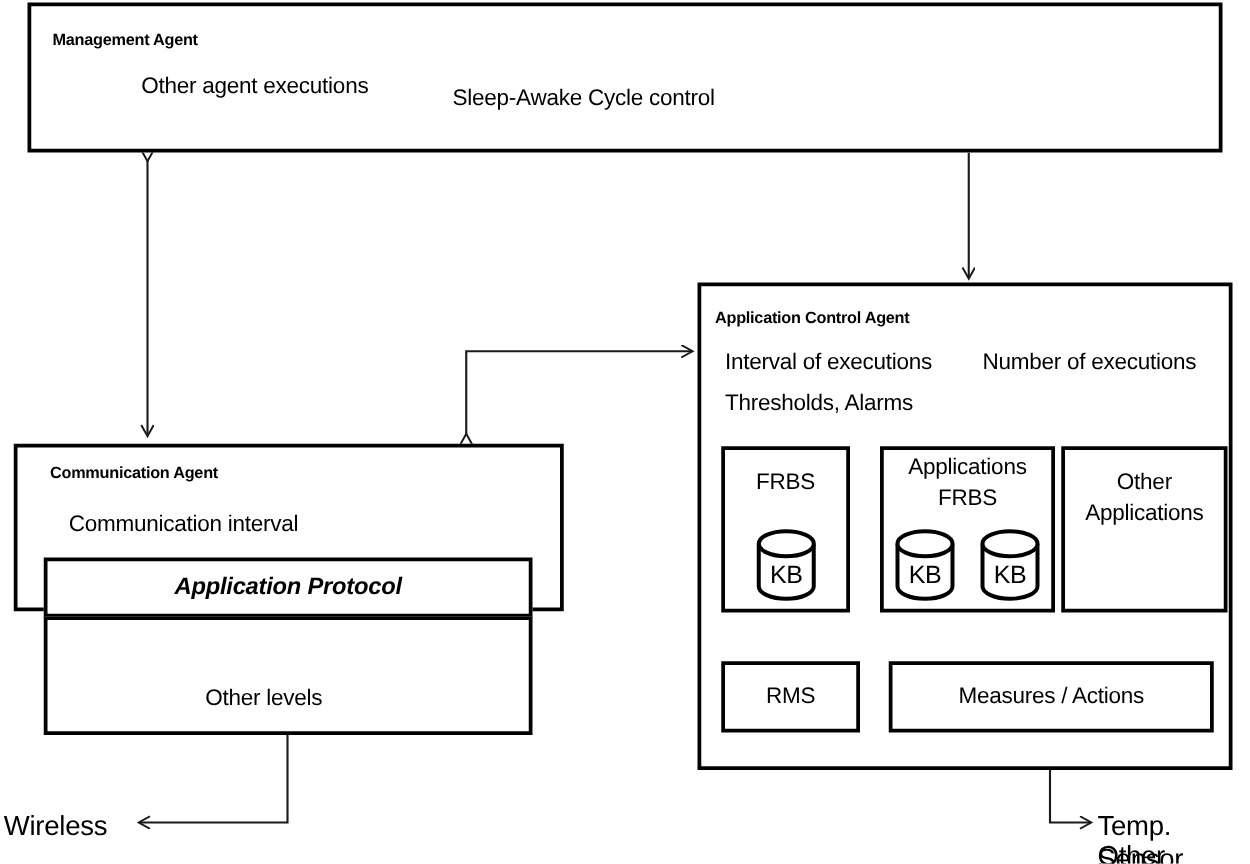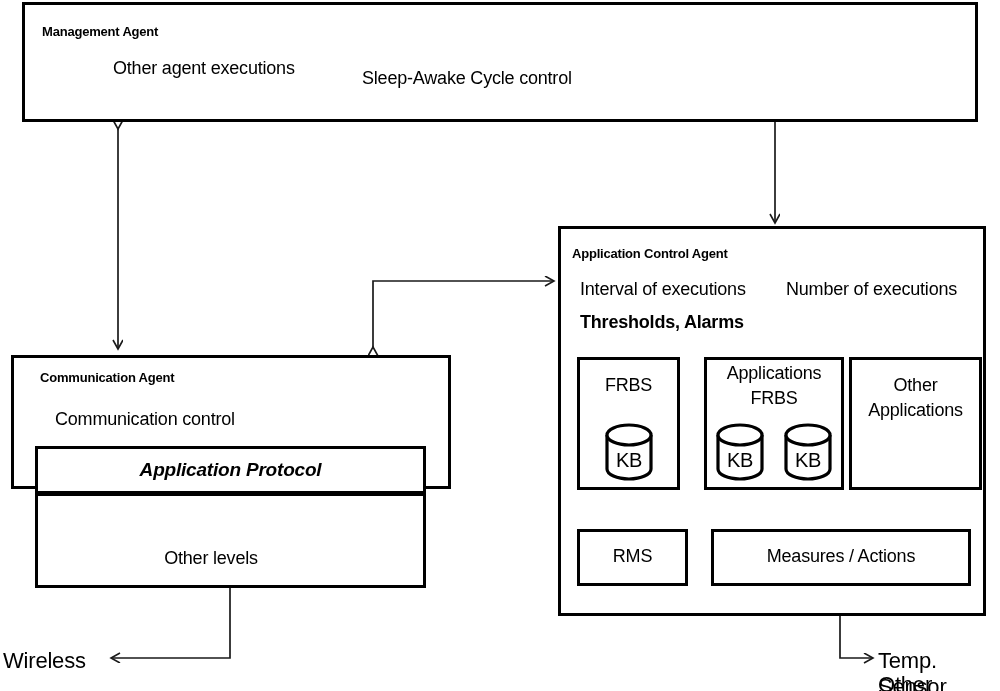--- a/index.html
+++ b/index.html
@@ -110,21 +110,21 @@
 
   <div class="box" style="left:22px; top:2px; width:956px; height:120px;"></div>
   <div class="lbl title" style="left:42px; top:25px;">Management Agent</div>
   <div class="lbl body-text" style="left:113px; top:58px;">Other agent executions</div>
   <div class="lbl body-text" style="left:362px; top:58px;margin-top:10px;">Sleep-Awake Cycle control</div>
 
   <div class="box" style="left:558px; top:226px; width:428px; height:390px;"></div>
   <div class="lbl title" style="left:572px; top:247px;">Application Control Agent</div>
   <div class="lbl body-text" style="left:580px; top:279px;">Interval  of executions</div>
   <div class="lbl body-text" style="left:786px; top:279px;">Number of executions</div>
-  <div class="lbl body-text" style="left:580px; top:312px;font-weight:bold;">Thresholds, Alarms</div>
+  <div class="lbl body-text" style="left:580px; top:312px;">Thresholds, Alarms</div>
 
   <div class="box" style="left:577px; top:357px; width:103px; height:133px;"></div>
   <div class="lbl inner-text" style="left:577px; top:375px; width:103px; text-align:center;">FRBS</div>
   <div class="cyl" style="left:604px; top:423px; width:50px; height:58px;">
     <svg width="50" height="58" viewBox="0 0 50 58">
       <path d="M3,12 L3,46 A22,10 0 0,0 47,46 L47,12" fill="#ffffff" stroke="#000" stroke-width="3.2"></path>
       <ellipse cx="25" cy="12" rx="22" ry="10" fill="#ffffff" stroke="#000" stroke-width="3.2"></ellipse>
     </svg>
     <div class="kb-label">KB</div>
   </div>
@@ -152,21 +152,21 @@
   <div class="lbl inner-text" style="left:849px; top:400px; width:133px; text-align:center;">Applications</div>
 
   <div class="box" style="left:577px; top:529px; width:111px; height:57px;"></div>
   <div class="lbl inner-text" style="left:577px; top:546px; width:111px; text-align:center;">RMS</div>
 
   <div class="box" style="left:711px; top:529px; width:260px; height:57px;"></div>
   <div class="lbl inner-text" style="left:711px; top:546px; width:260px; text-align:center;">Measures / Actions</div>
 
   <div class="box" style="left:11px; top:355px; width:440px; height:134px;"></div>
   <div class="lbl title" style="left:40px; top:371px;">Communication Agent</div>
-  <div class="lbl body-text" style="left:55px; top:409px;">Communication control</div>
+  <div class="lbl body-text" style="left:55px; top:409px;">Communication interval</div>
 
   <div class="box" style="left:35px; top:446px; width:391px; height:48px;"></div>
   <div class="lbl italic-bold" style="left:35px; top:459px; width:391px; text-align:center;font-style:italic;">Application Protocol</div>
 
   <div class="box" style="left:35px; top:493px; width:391px; height:95px;"></div>
   <div class="lbl inner-text" style="left:35px; top:530px; width:352px; text-align:center;margin-top:18px;">Other levels</div>
 
   <div class="edge-label" style="left:3px; top:648px;">Wireless</div>
   <div class="edge-label" style="left:878px; top:648px;">Temp. Sensor</div>
   <div class="edge-label" style="left:878px; top:672px;">Other Sensors</div>

